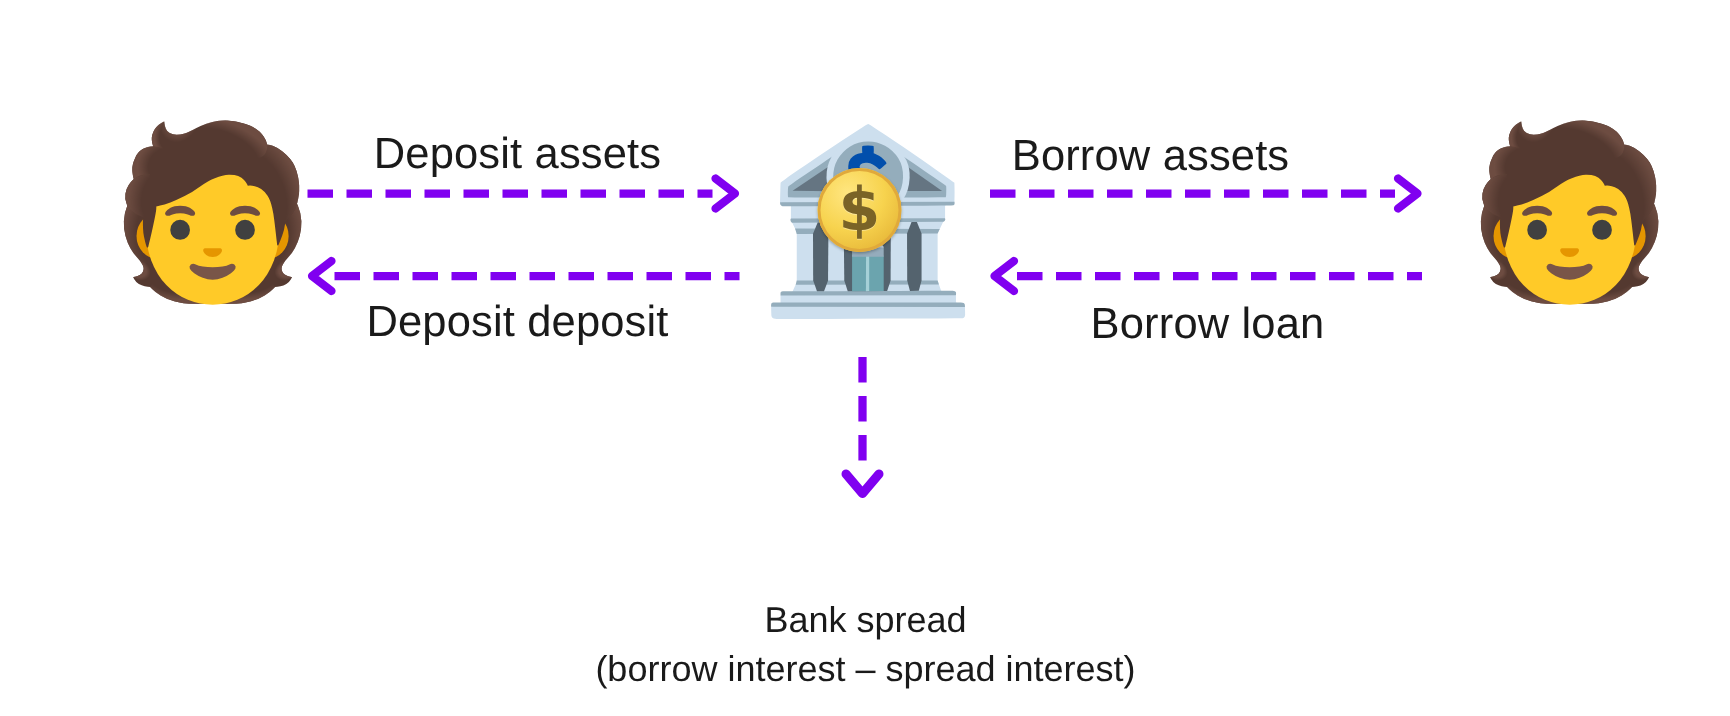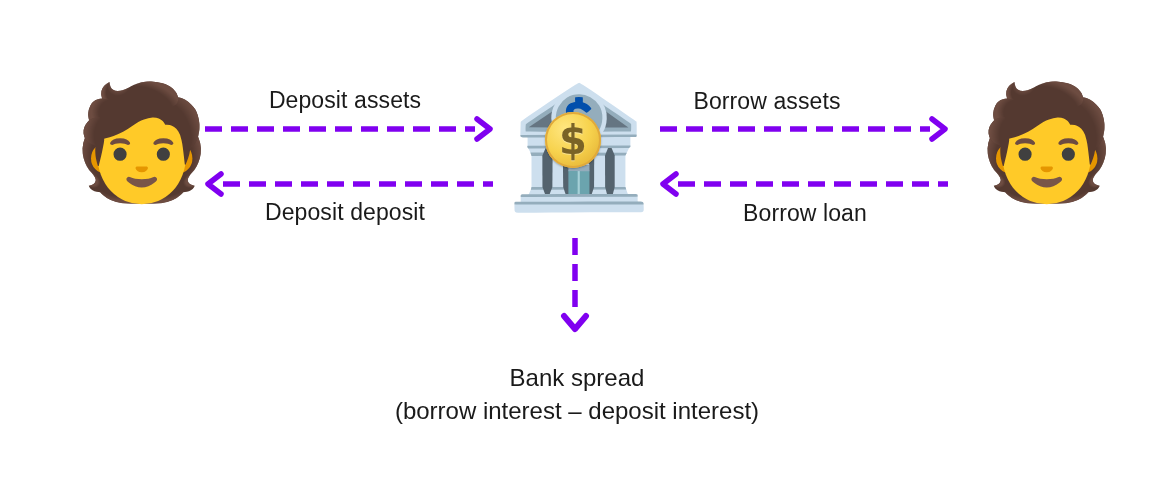--- a/index.html
+++ b/index.html
@@ -54,33 +54,34 @@
     font-size: 40px;
     font-weight: bold;
     color: #7a6326;
     text-shadow: 0 1px 0 rgba(255,255,255,.35);
   }
 
   
   .label {
     position: absolute;
     color: #1a1a1a;
-    font-size: 23px;
+    font-size: 29px;
     font-weight: 400;
     letter-spacing: .1px;
     white-space: nowrap;
     text-align: center;
   }
   .caption {
     position: absolute;
     color: #1a1a1a;
     font-size: 24px;
     line-height: 33px;
     text-align: center;
     white-space: nowrap;
+    margin-top: 36px;
   }
 
   
   .arrow {
     position: absolute;
   }
   .arrow svg {
     display: block;
     overflow: visible;
   }
@@ -137,16 +138,16 @@
 
   <div class="arrow" style="left:563px; top:238px;">
     <svg width="24" height="96" viewBox="0 0 24 96">
       <line x1="12" y1="0" x2="12" y2="76" stroke="#8000F0" stroke-width="5.5" stroke-linecap="butt" stroke-dasharray="17 9"></line>
       <polyline points="1,78 12,91 23,78" fill="none" stroke="#8000F0" stroke-width="6" stroke-linecap="round" stroke-linejoin="round"></polyline>
     </svg>
   </div>
 
   <div class="caption" style="left:277px; top:361px; width:600px;">
     <div>Bank spread</div>
-    <div>(borrow interest – deposit interest)</div>
+    <div>(borrow interest – spread interest)</div>
   </div>
 
 </div>
 
 </body></html>

